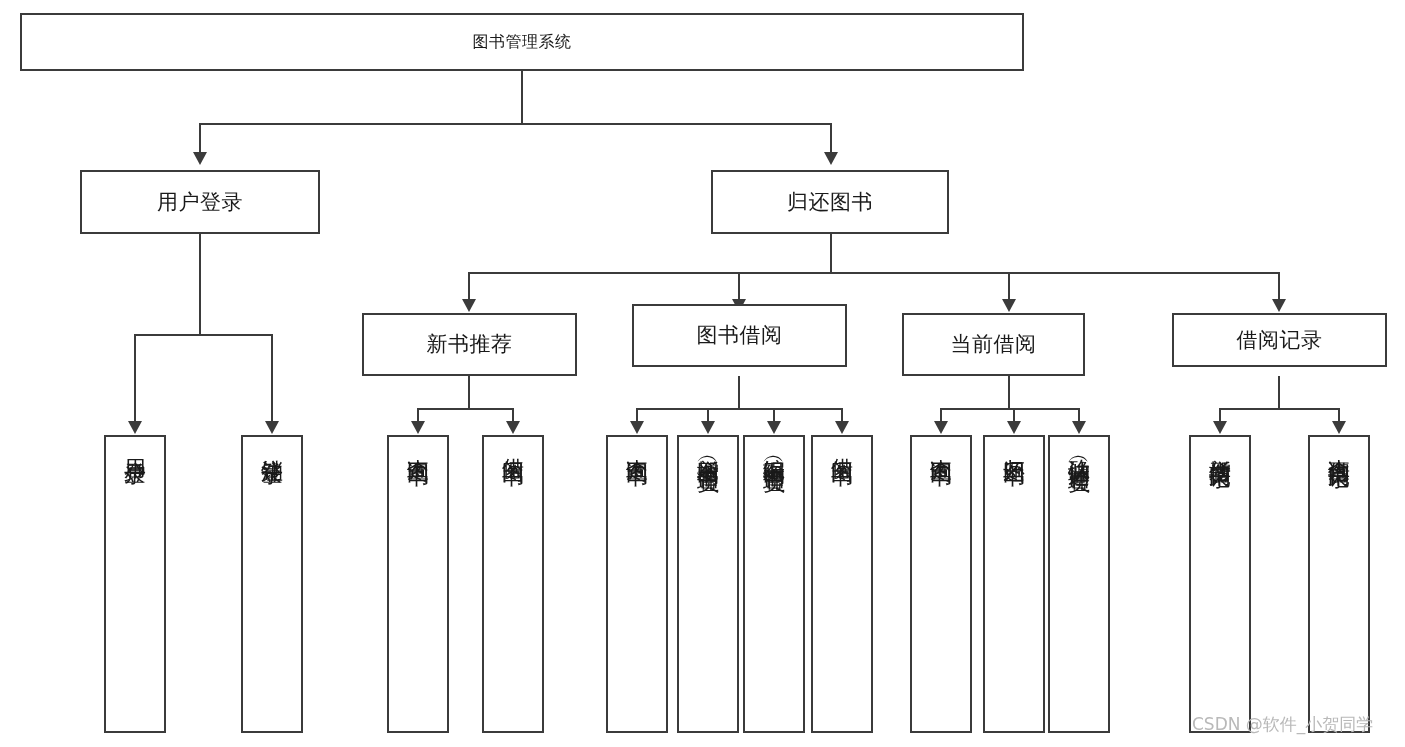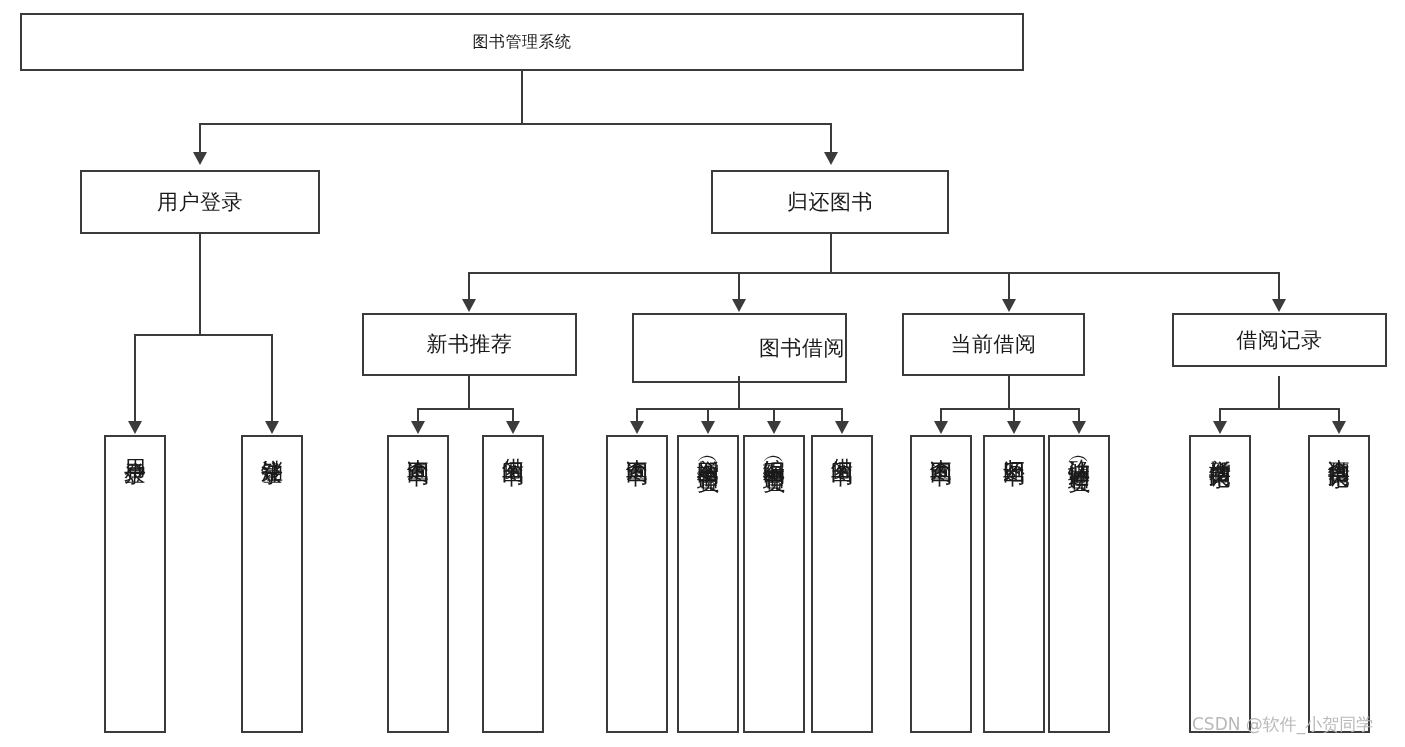--- a/index.html
+++ b/index.html
@@ -124,21 +124,21 @@
   <div class="vline" style="left:738px; top:272px; height:27px;"></div>
   <div class="arrow" style="left:732px; top:299px;"></div>
   <div class="vline" style="left:1008px; top:272px; height:27px;"></div>
   <div class="arrow" style="left:1002px; top:299px;"></div>
   <div class="vline" style="left:1278px; top:272px; height:27px;"></div>
   <div class="arrow" style="left:1272px; top:299px;"></div>
 
   <div class="node horiz" style="left:362px; top:313px; width:215px; height:63px;">
     <span class="label">新书推荐</span>
   </div>
-  <div class="node horiz" style="left:632px; top:313px; width:215px; height:70px;justify-content:flex-end;">
+  <div class="node horiz" style="left:632px; top:304px; width:215px; height:63px;">
     <span class="label">图书借阅</span>
   </div>
   <div class="node horiz" style="left:902px; top:313px; width:183px; height:63px;">
     <span class="label">当前借阅</span>
   </div>
   <div class="node horiz" style="left:1172px; top:313px; width:215px; height:54px;">
     <span class="label">借阅记录</span>
   </div>
 
   <div class="vline" style="left:468px; top:376px; height:33px;"></div>

